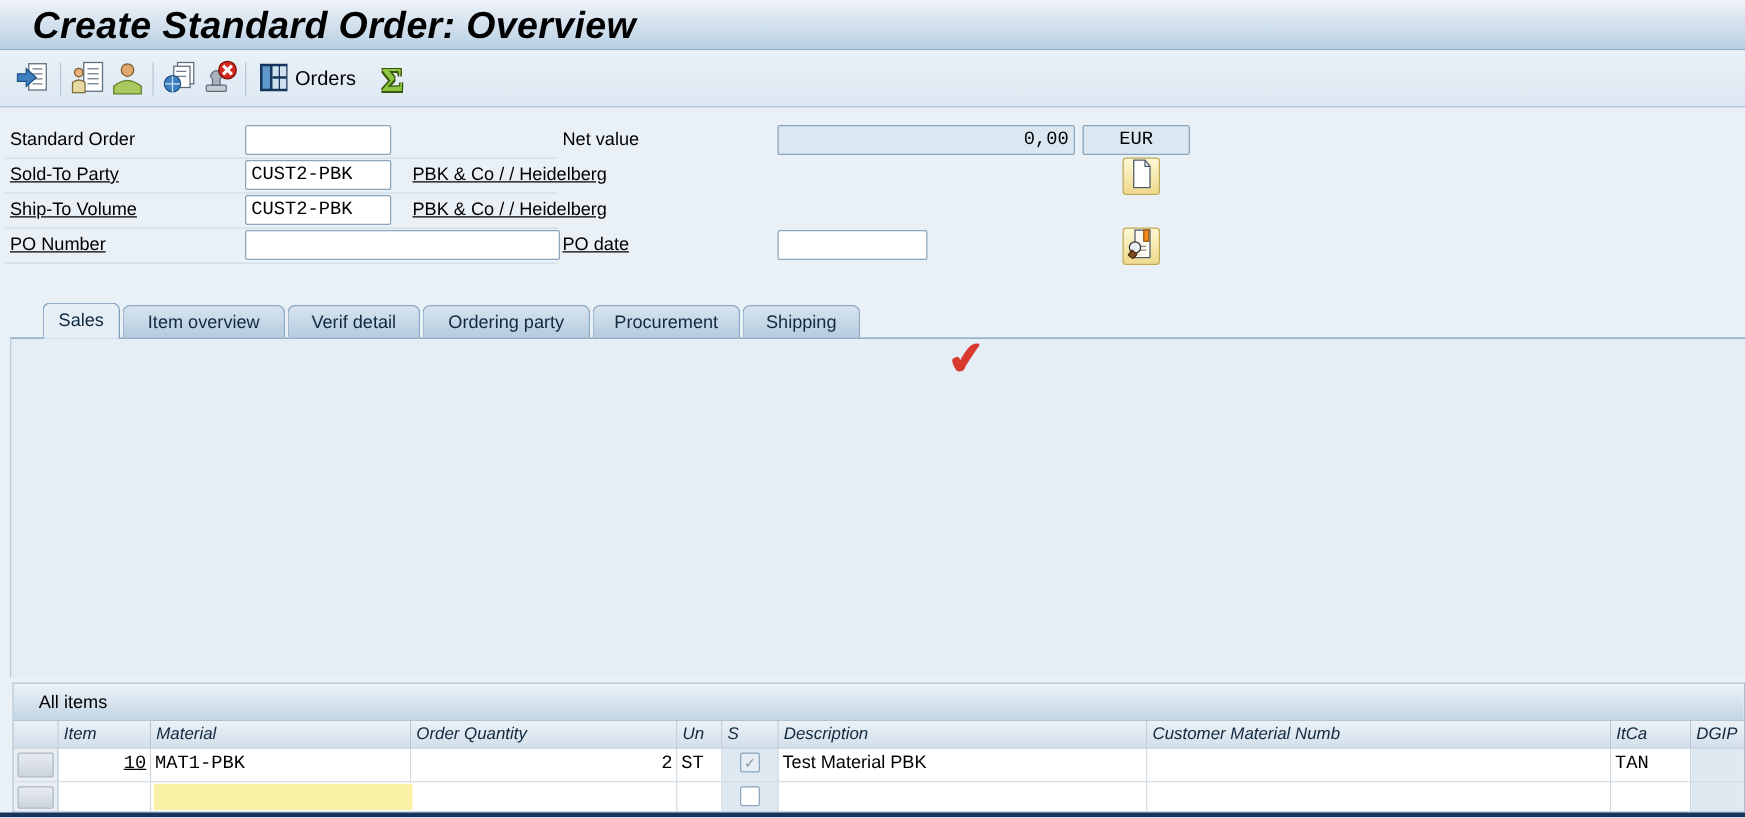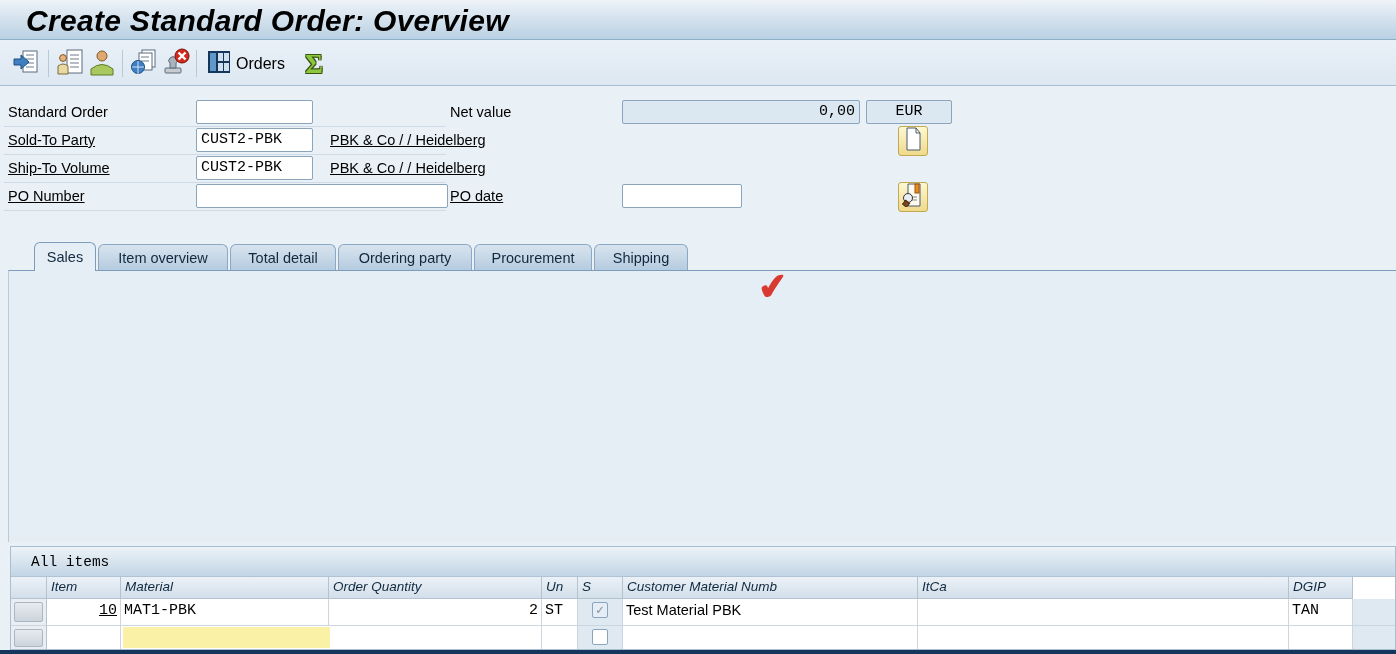--- a/index.html
+++ b/index.html
@@ -56,21 +56,21 @@
   .sbtn { position:absolute; left:1px; width:21px; height:21px; background:linear-gradient(#fbfdfe,#e9eff5);
     border:1px solid #dbe3ea; display:flex; align-items:center; justify-content:center;
     color:#4d6a85; font-size:9px; line-height:1; }
   .sthumb { position:absolute; left:1px; top:48px; width:21px; height:110px;
     background:linear-gradient(90deg,#eef3f8,#dde7f0); border:1px solid #9fb4c7; border-radius:2px;
     display:flex; align-items:center; justify-content:center; color:#9fb0c0; font-size:8px; letter-spacing:1px; }
 
   
   .itemsbox { left:10px; top:546px; width:1386px; height:104px; border:1px solid #a9bed0; overflow:hidden; background:#fff; }
   .itemstitle { height:30px; background:linear-gradient(#edf3f8,#c2d5e5); border-bottom:1px solid #b0c3d4;
-    display:flex; align-items:center; padding-left:20px; font-size:14.5px;font-family:Liberation Mono, monospace; }
+    display:flex; align-items:center; padding-left:20px; font-size:14.5px; }
   .grid { display:grid; grid-template-columns:36px 74px 208px 213px 36px 45px 295px 371px 64px 80px; }
   .gh { height:22px; background:linear-gradient(#ecf1f7,#d2dfea); border-right:1px solid #b5c2cf;
     border-bottom:1px solid #b5c2cf; font-size:13.5px; padding:2px 0 0 4px; white-space:nowrap; overflow:hidden; color:#10293f;font-style:italic;}
   .cell { border-right:1px solid #ccd6e0; border-bottom:1px solid #ccd6e0; background:#fff;
     font-family:"Liberation Mono","DejaVu Sans Mono",monospace; font-size:15px; padding:3px 3px 0 3px;
     white-space:nowrap; overflow:hidden; position:relative; }
   .cell.sans { font-family:"Liberation Sans", sans-serif; font-size:14.5px; }
   .cell.shade { background:#dfe9f2; }
   .cell.num { text-align:right; }
   .selcell { background:#e9eef3; border-right:1px solid #b5c2cf; border-bottom:1px solid #ccd6e0; padding:3px; }
@@ -207,21 +207,21 @@
           <line x1="9" y1="17" x2="15" y2="17" stroke="#8a8a8a"></line>
         <circle cx="6" cy="15" r="4.5" fill="#e9eef3" stroke="#333"></circle>
         <rect x="2" y="18" width="5" height="5" transform="rotate(40 4 20)" fill="#7a4a1f" stroke="#4a2c10"></rect>
       </svg>
     </span>
   </div>
   <div class="hline" style="left:4px; top:210px; width:442px;"></div>
 
   <div class="tab active" style="left:34px;  width:62px;">Sales</div>
   <div class="tab" style="left:98px;  width:130px;">Item overview</div>
-  <div class="tab" style="left:230px; width:106px;">Total detail</div>
+  <div class="tab" style="left:230px; width:106px;">Verif detail</div>
   <div class="tab" style="left:338px; width:134px;">Ordering party</div>
   <div class="tab" style="left:474px; width:118px;">Procurement</div>
   <div class="tab" style="left:594px; width:94px;">Shipping</div>
 
   <div class="abs panel"></div>
   <div class="abs redcheck">✔</div>
 
   <div class="abs salesbox"></div>
 
   <div class="lbl" style="left:28px; top:300px;">Req. deliv.date</div>
@@ -288,20 +288,21 @@
     <div class="itemstitle">
       <span>All items</span>
     </div>
     <div class="grid">
       <div class="gh"></div>
       <div class="gh">Item</div>
       <div class="gh">Material</div>
       <div class="gh">Order Quantity</div>
       <div class="gh">Un</div>
       <div class="gh">S</div>
+      <div class="gh">Description</div>
       <div class="gh">Customer Material Numb</div>
       <div class="gh">ItCa</div>
       <div class="gh">DGIP</div>
     </div>
 
     <div class="grid">
       <div class="selcell r1">
           <div class="selbtn"></div>
         </div>
       <div class="cell r1 num"><span class="itemlink">10</span></div>

